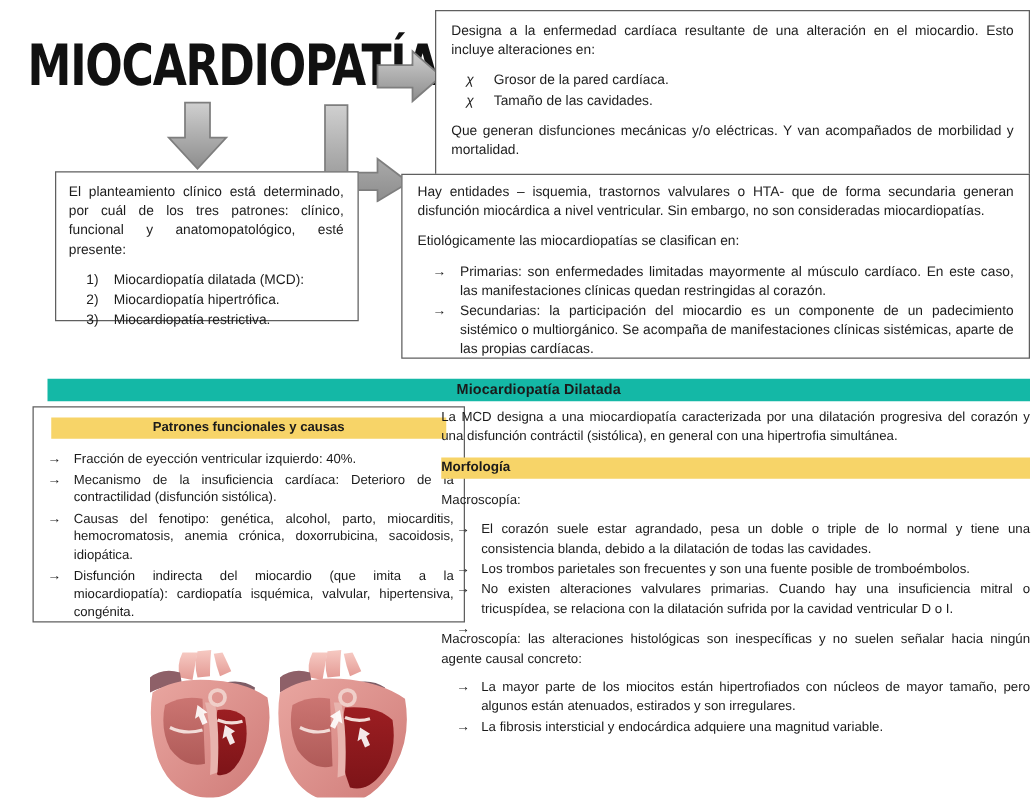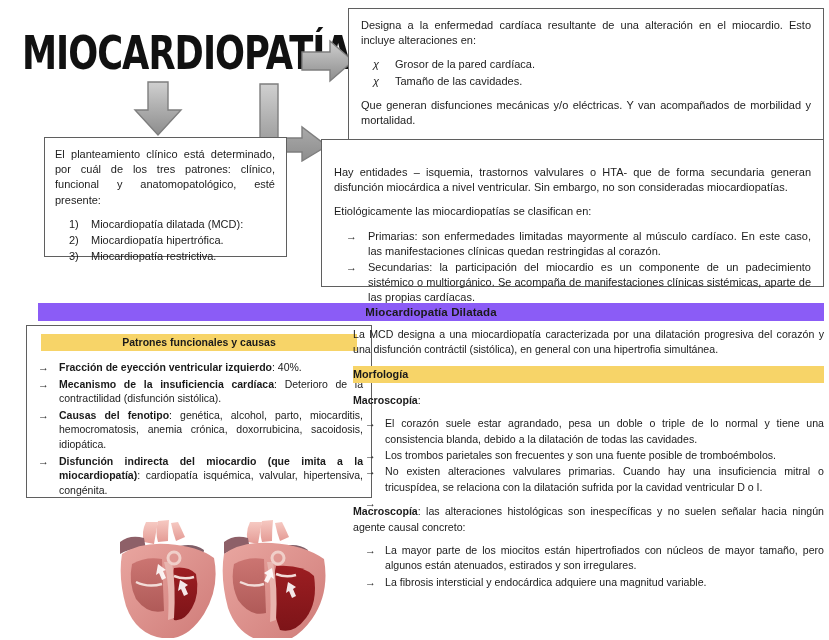--- a/index.html
+++ b/index.html
@@ -95,28 +95,28 @@
     left: 32px; top: 137px; width: 243px; height: 120px;
     padding: 9px 11px 8px 10px;
     margin-left: 12px;
   }
   #box-clinic ol.bl li { padding-left: 36px; }
   #box-clinic ol.bl li > .mk { left: 14px; }
 
   
   #box-etio {
     left: 321px; top: 139px; width: 503px; height: 148px;
-    padding: 25px 12px 8px 12px;
+    padding: 7px 12px 8px 12px;
   }
 
   
   #banner-dilatada {
     position: absolute;
     left: 38px; top: 303px; width: 786px; height: 18px;
-    background: #8b5cf6;
+    background: #14b8a6;
     color: #1a1a1a;
     font-weight: 700;
     font-size: 11.5px;
     line-height: 18px;
     text-align: center;
     letter-spacing: 0.1px;
   }
 
   
   #panel-left {
@@ -163,21 +163,21 @@
     text-align: left;
     margin: 0 0 10px 0;
   }
 
   #col-right ul.bl li {
     padding-left: 32px;
     margin-bottom: 1px;
   }
   #col-right ul.bl li > .mk { left: 12px; width: 20px; }
 
-  .lbl-bold { font-weight: 700; }
+  .lbl-bold { font-weight: 400; }
 
   
   #hearts {
     position: absolute;
     left: 118px; top: 520px; width: 215px; height: 118px;
   }
   .heart-fig { position: absolute; top: 0; width: 104px; height: 118px; }
   #heart-normal  { left: 0; }
   #heart-dilated { left: 104px; }
 </style>

